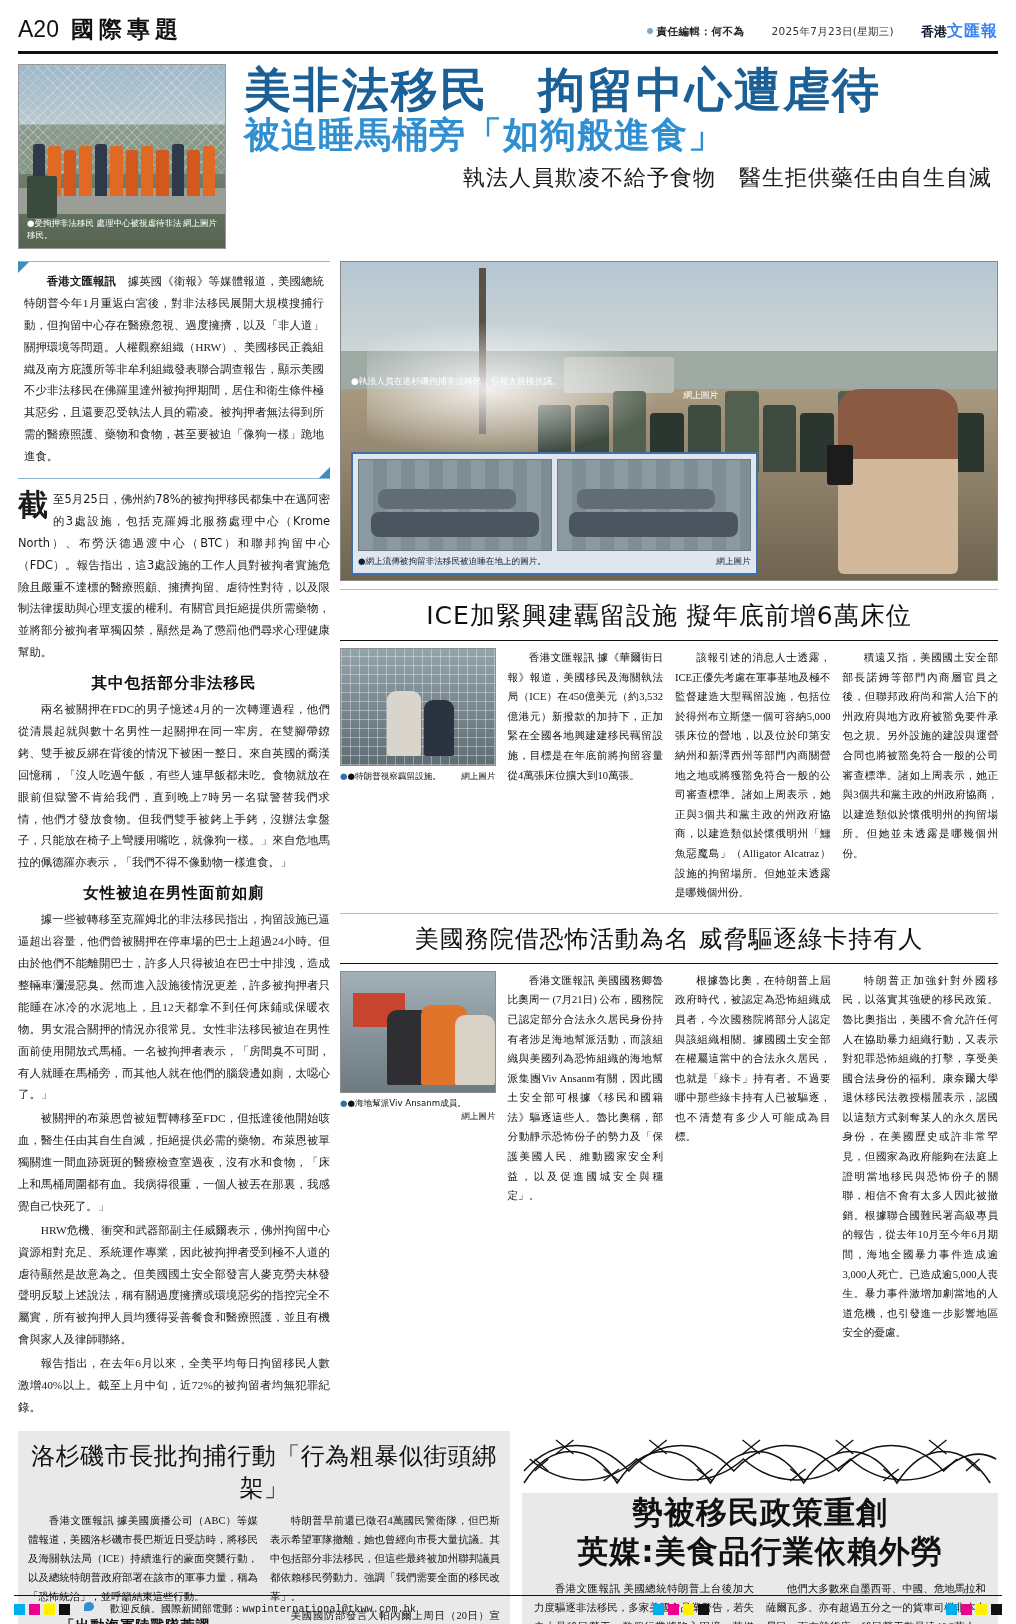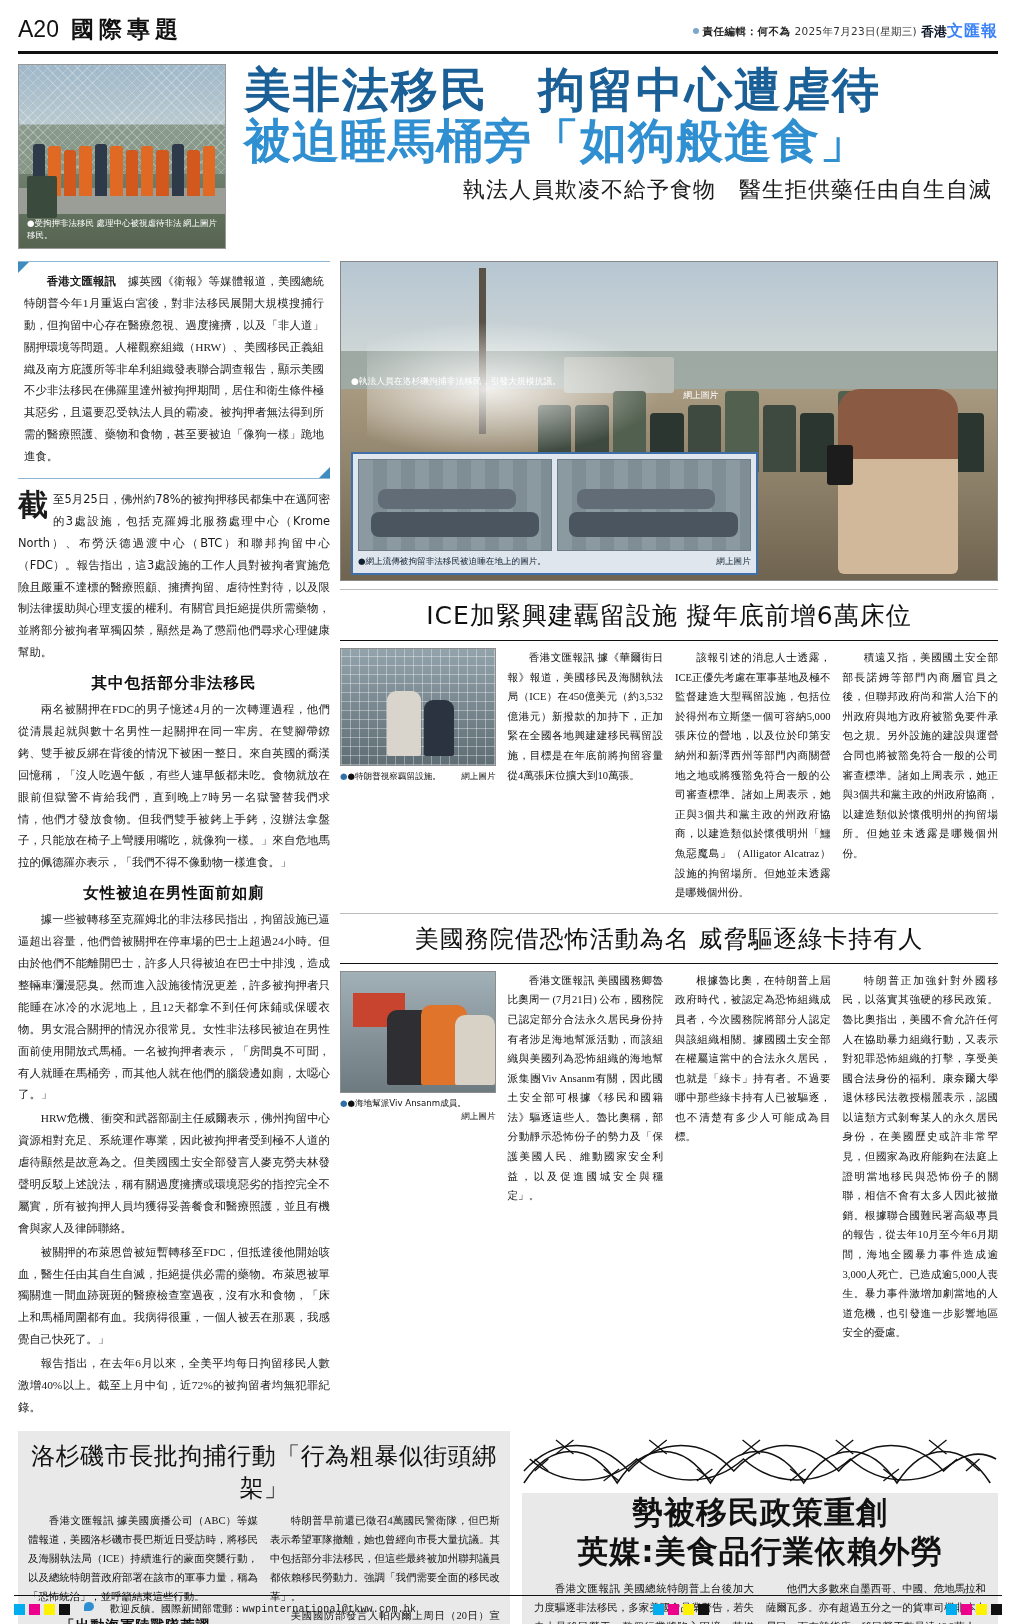--- a/index.html
+++ b/index.html
@@ -13,21 +13,21 @@
     position:relative;
   }
   .page { width:1016px; height:1624px; position:relative; padding:0 14px; }
 
   
   .masthead { display:flex; align-items:flex-end; justify-content:space-between;
               padding:14px 4px 4px 4px; }
   .mh-left { display:flex; align-items:baseline; gap:12px; }
   .folio { font-family:Liberation Sans, sans-serif; font-size:23px; letter-spacing:0px; }
   .section-name { font-family:"DejaVu Serif", serif; font-size:23px; letter-spacing:5px; font-weight:600; }
-  .mh-right { display:flex; align-items:center; gap:4px; font-size:10.5px; padding-bottom:3px;text-align:right;}
+  .mh-right { display:flex; align-items:center; gap:27px; font-size:10.5px; padding-bottom:3px;text-align:right;}
   .dot-blue { width:6px;height:6px;border-radius:50%;background:#7aa7cc;display:inline-block;margin-right:4px;vertical-align:1px;}
   .editor { color:#222; font-weight:600; letter-spacing:.5px;}
   .pubdate { color:#333; letter-spacing:.3px;}
   .brand { font-size:13px; font-weight:700; }
   .brand .hk { color:#0f172a; }
   .brand .red { color:#3b82f6; font-size:16px; letter-spacing:1px;}
   .rule-thick { border-top:3px solid #111; margin:2px 4px 0 4px; }
 
   
   .topblock { display:flex; gap:10px; margin-top:10px; padding:0 4px; }
@@ -47,21 +47,21 @@
   .hp-men i:nth-child(odd){background:#d2581e;height:46px;}
   .hp-men i:nth-child(even){background:#e06a24;height:50px;}
   .hp-men i.guard{background:#2e3a4a;height:52px;}
   .hp-bin{position:absolute;left:8px;bottom:30px;width:30px;height:42px;background:#3a4a3c;border-radius:2px;}
   .hp-caption{position:absolute;left:8px;bottom:6px;right:8px;color:#fff;font-size:8.5px;line-height:1.5;}
   .hp-caption .credit{float:right;}
 
   .headline-wrap { flex:1; padding-left:8px; }
   .hl1 { font-family:"DejaVu Sans", sans-serif; font-weight:700; font-size:47px;
          color:#1a5f96; letter-spacing:2px; line-height:1.12; white-space:nowrap; }
-  .hl2 { font-family:"DejaVu Sans", sans-serif; font-weight:700; font-size:47px;
+  .hl2 { font-family:"DejaVu Sans", sans-serif; font-weight:700; font-size:36px;
          color:#2f8fd0; letter-spacing:1px; line-height:1.12; white-space:nowrap; margin-top:-2px;}
   .hl3 { font-size:22px; letter-spacing:1px; color:#1b1b1b; margin-top:8px; text-align:right;
          padding-right:6px; white-space:nowrap;}
 
   
   .mainarea { display:flex; gap:10px; margin-top:12px; padding:0 4px; }
   .col-left { width:312px; flex:0 0 312px; }
   .col-right { flex:1; }
 
   .lead-box { border-top:1px solid #8fb6d2; border-bottom:1px solid #8fb6d2; padding:9px 6px 8px 6px; position:relative;}
@@ -233,24 +233,24 @@
       <div class="subhead">其中包括部分非法移民</div>
       <div class="body-cn">
           <p class="para">兩名被關押在FDC的男子憶述4月的一次轉運過程，他們從清晨起就與數十名男性一起關押在同一牢房。在雙腳帶鐐銬、雙手被反綁在背後的情況下被困一整日。來自英國的喬漢回憶稱，「沒人吃過午飯，有些人連早飯都未吃。食物就放在眼前但獄警不肯給我們，直到晚上7時另一名獄警替我們求情，他們才發放食物。但我們雙手被銬上手銬，沒辦法拿盤子，只能放在椅子上彎腰用嘴吃，就像狗一樣。」來自危地馬拉的佩德羅亦表示，「我們不得不像動物一樣進食。」</p>
         </div>
 
       <div class="subhead">女性被迫在男性面前如廁</div>
       <div class="body-cn">
           <p class="para">據一些被轉移至克羅姆北的非法移民指出，拘留設施已逼逼超出容量，他們曾被關押在停車場的巴士上超過24小時。但由於他們不能離開巴士，許多人只得被迫在巴士中排洩，造成整輛車瀰漫惡臭。然而進入設施後情況更差，許多被拘押者只能睡在冰冷的水泥地上，且12天都拿不到任何床鋪或保暖衣物。男女混合關押的情況亦很常見。女性非法移民被迫在男性面前使用開放式馬桶。一名被拘押者表示，「房間臭不可聞，有人就睡在馬桶旁，而其他人就在他們的腦袋邊如廁，太噁心了。」</p>
         </div>
       <div class="body-cn">
+          <p class="para">被關押的布萊恩曾被短暫轉移至FDC，但抵達後他開始咳血，醫生任由其自生自滅，拒絕提供必需的藥物。布萊恩被單獨關進一間血跡斑斑的醫療檢查室過夜，沒有水和食物，「床上和馬桶周圍都有血。我病得很重，一個人被丟在那裏，我感覺自己快死了。」</p>
+        </div>
+      <div class="body-cn">
           <p class="para">HRW危機、衝突和武器部副主任威爾表示，佛州拘留中心資源相對充足、系統運作專業，因此被拘押者受到極不人道的虐待顯然是故意為之。但美國國土安全部發言人麥克勞夫林發聲明反駁上述說法，稱有關過度擁擠或環境惡劣的指控完全不屬實，所有被拘押人員均獲得妥善餐食和醫療照護，並且有機會與家人及律師聯絡。</p>
-        </div>
-      <div class="body-cn">
-          <p class="para">被關押的布萊恩曾被短暫轉移至FDC，但抵達後他開始咳血，醫生任由其自生自滅，拒絕提供必需的藥物。布萊恩被單獨關進一間血跡斑斑的醫療檢查室過夜，沒有水和食物，「床上和馬桶周圍都有血。我病得很重，一個人被丟在那裏，我感覺自己快死了。」</p>
         </div>
       <div class="body-cn">
           <p class="para">報告指出，在去年6月以來，全美平均每日拘留移民人數激增40%以上。截至上月中旬，近72%的被拘留者均無犯罪紀錄。</p>
         </div>
     </div>
 
     <div class="col-right">
 
       <div class="photo-main">
         <div class="pm-sky"></div>

